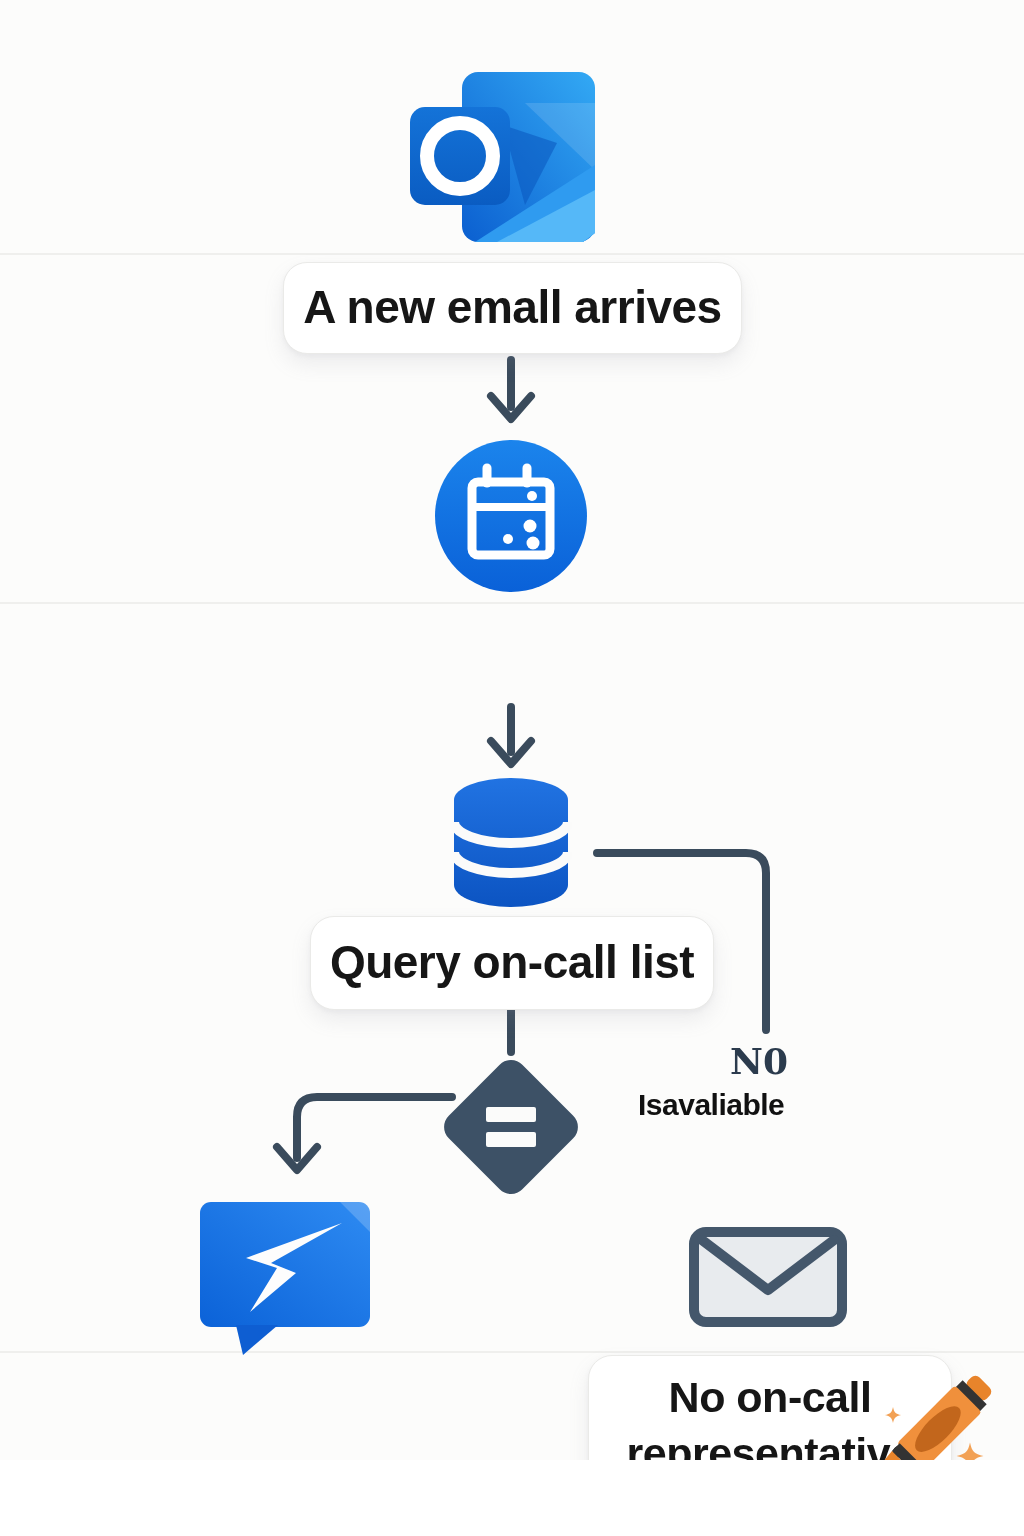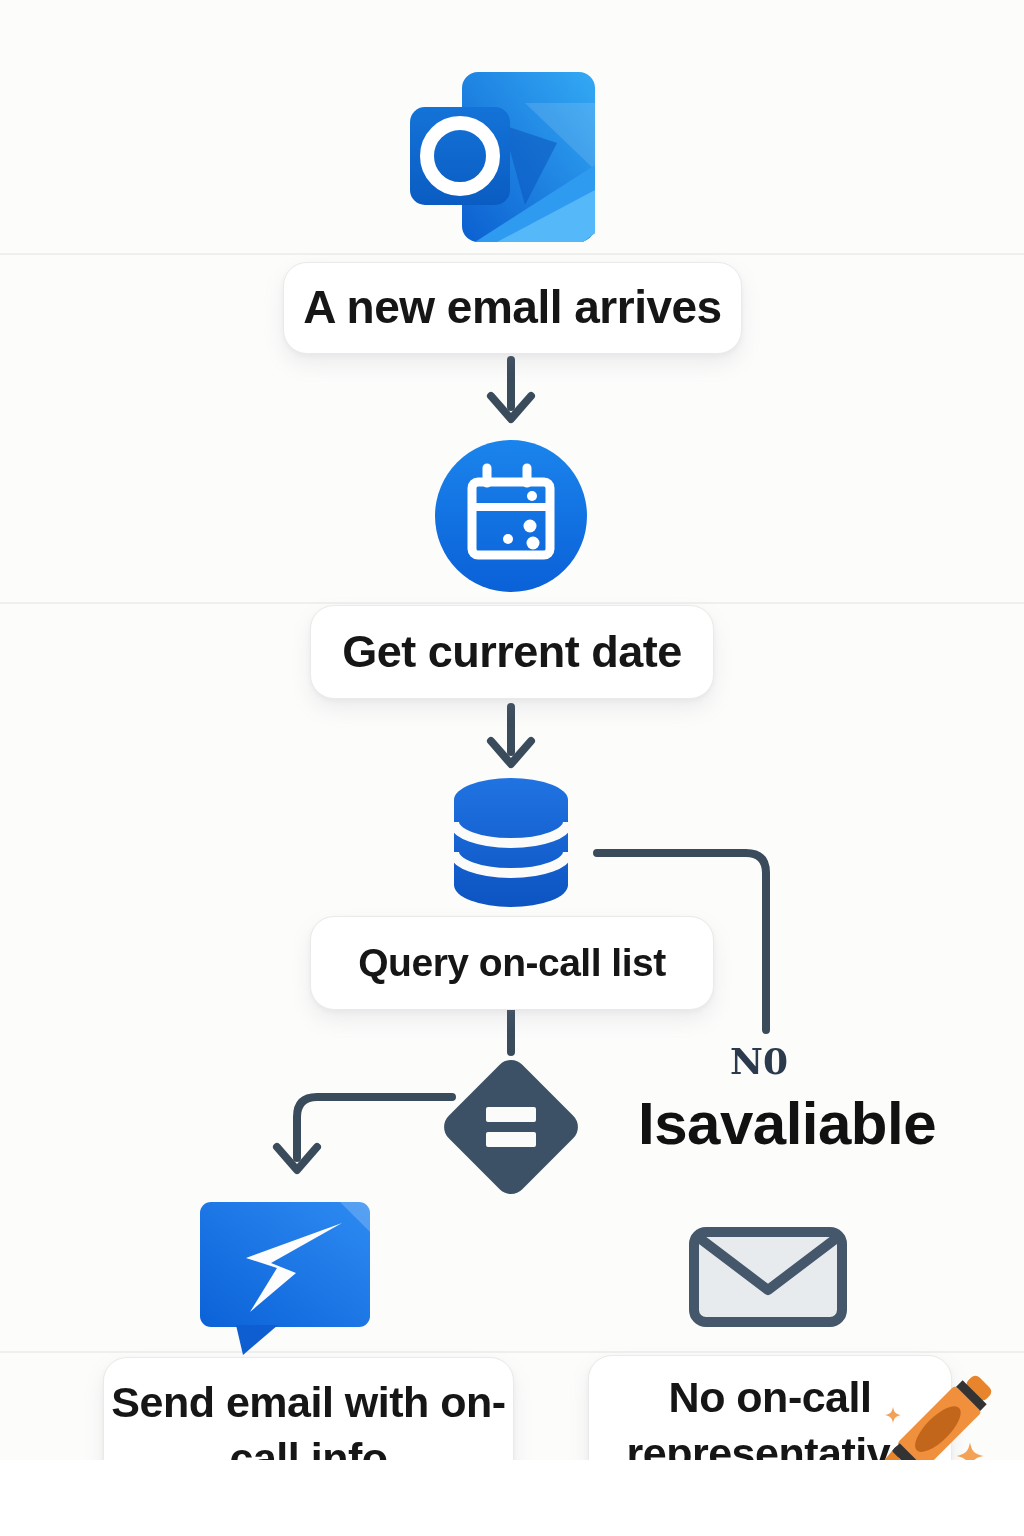--- a/index.html
+++ b/index.html
@@ -12,21 +12,21 @@
   .label-box{
     position:absolute;background:#ffffff;border:1.5px solid #EAEAE8;border-radius:24px;
     box-shadow:0 10px 20px rgba(140,145,155,.14),0 2px 4px rgba(140,145,155,.08);
     display:flex;align-items:center;justify-content:center;text-align:center;
     color:#161616;font-weight:700;letter-spacing:-.5px;line-height:1.3;z-index:3;
   }
   .icon-wrap{position:absolute;z-index:2;}
   .overlay{position:absolute;left:0;top:0;z-index:1;}
   .q-text{
     position:absolute;text-align:left;color:#111111;font-weight:700;
-    letter-spacing:-.5px;line-height:1.26;font-size:60px;z-index:3;
+    letter-spacing:-.5px;line-height:1.26;font-size:30px;z-index:3;
   }
   .no-label{
     position:absolute;text-align:left;color:#2B3B4D;font-weight:700;
     font-family:"DejaVu Serif",serif;font-size:36px;z-index:3;
   }
   .watermark{position:absolute;z-index:6;}
 </style>
 </head>
 <body>
 
@@ -111,39 +111,36 @@
       </g>
       <g fill="#ffffff">
         <circle cx="97" cy="56" r="5"></circle>
         <circle cx="95" cy="86" r="6.5"></circle>
         <circle cx="98" cy="103" r="6.5"></circle>
         <circle cx="73" cy="99" r="5"></circle>
       </g>
     </svg>
   </div>
 
-  <div class="label-box" style="left:310px;top:605px;width:402px;height:92px;font-size:45px">
-    <span>Get current date</span>
-  </div>
 
   <div class="icon-wrap" style="left:450px;top:775px;width:122px;height:135px">
     <svg width="122" height="135" viewBox="0 0 122 135">
       <defs>
         <linearGradient id="dbG" x1="0" y1="0" x2="0" y2="1">
           <stop offset="0" stop-color="#2173E2"></stop>
             <stop offset="1" stop-color="#0C54C2"></stop>
         </linearGradient>
       </defs>
       <path d="M4,25 a57,22 0 0 1 114,0 V110 a57,22 0 0 1 -114,0 Z" fill="url(#dbG)"></path>
       <path d="M4,47 a57,21 0 0 0 114,0" fill="none" stroke="#FBFBFA" stroke-width="10"></path>
       <path d="M4,77 a57,21 0 0 0 114,0" fill="none" stroke="#FBFBFA" stroke-width="10"></path>
     </svg>
   </div>
 
-  <div class="label-box" style="left:310px;top:916px;width:402px;height:92px;font-size:39px">
+  <div class="label-box" style="left:310px;top:916px;width:402px;height:92px;font-size:46px">
     <span>Query on-call list</span>
   </div>
 
   <div class="no-label" style="left:730px;top:1040px;width:76px">N0</div>
   <div class="q-text" style="left:638px;top:1086px;width:250px">
     <div>Isavaliable</div>
   </div>
 
   <div class="icon-wrap" style="left:200px;top:1197px;width:178px;height:160px">
     <svg width="178" height="160" viewBox="0 0 178 160">
@@ -160,23 +157,20 @@
     </svg>
   </div>
 
   <div class="icon-wrap" style="left:688px;top:1226px;width:160px;height:102px">
     <svg width="160" height="102" viewBox="0 0 160 102">
       <rect x="6" y="6" width="148" height="90" rx="12" fill="#E8EBEE" stroke="#44576B" stroke-width="10"></rect>
       <path d="M14,14 L80,64 L146,14" fill="none" stroke="#44576B" stroke-width="10" stroke-linecap="round" stroke-linejoin="round"></path>
     </svg>
   </div>
 
-  <div class="label-box" style="left:103px;top:1357px;width:409px;height:145px;font-size:43px">
-    <span>Send email with on-call info</span>
-  </div>
   <div class="label-box" style="left:588px;top:1355px;width:350px;height:195px;font-size:43px;padding:0 6px">
     <span>No on-call representative found</span>
   </div>
 
   <div class="watermark" style="left:828px;top:1362px;width:190px;height:160px">
     <svg width="190" height="160" viewBox="0 0 190 160">
       <g transform="translate(100,77) rotate(45)">
         <rect x="-13" y="-80" width="26" height="16" rx="6" fill="#E8842B"></rect>
         <rect x="-17" y="-66" width="34" height="11" fill="#333333"></rect>
         <rect x="-19" y="-57" width="38" height="82" rx="4" fill="#F0903C"></rect>

